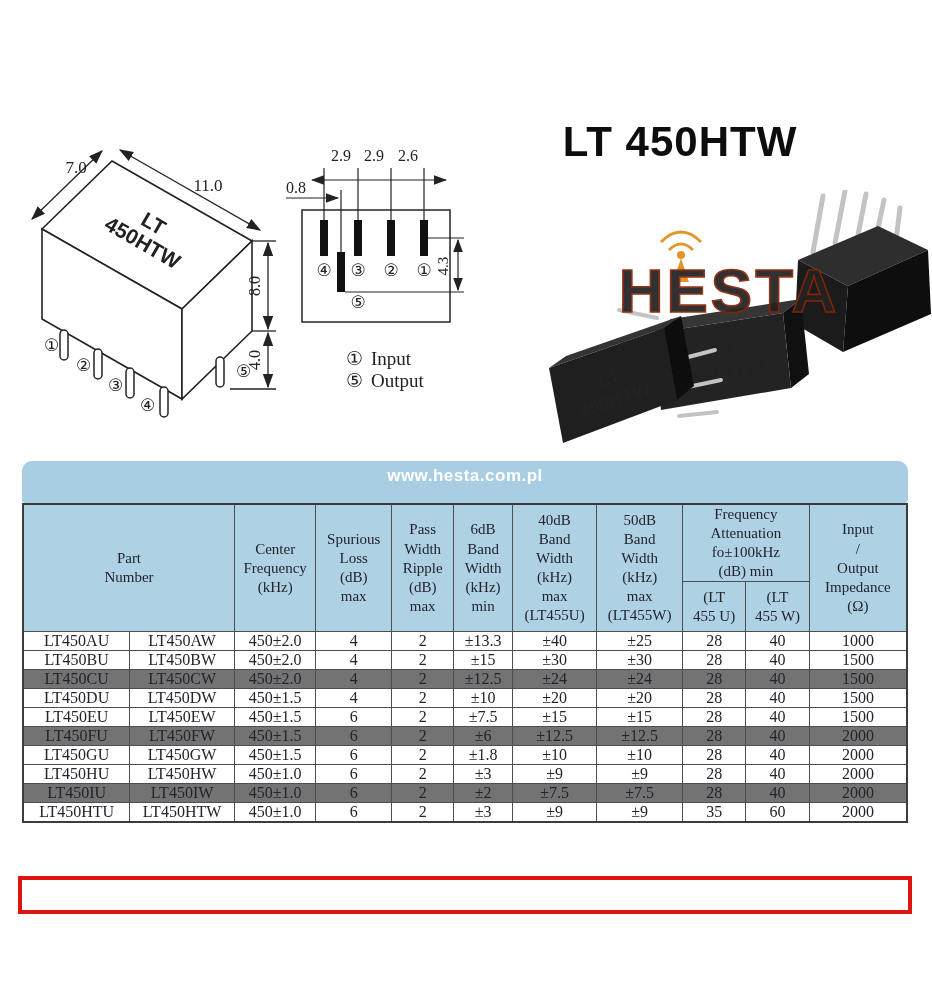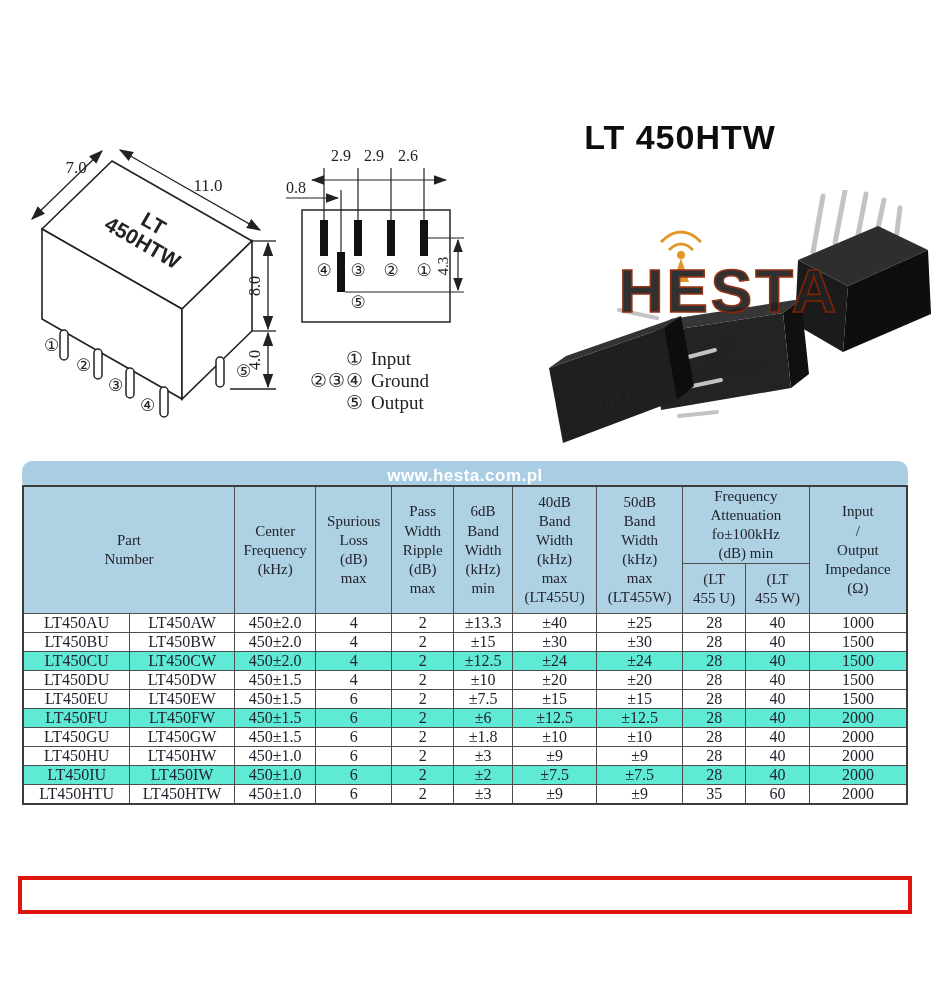--- a/index.html
+++ b/index.html
@@ -10,48 +10,48 @@
   
   .iso-svg{position:absolute;left:30px;top:143px;}
   .pin-svg{position:absolute;left:278px;top:146px;}
   .legend{position:absolute;left:278px;top:348px;width:190px;font-size:19px;color:#222;}
   .legend-row{display:flex;align-items:baseline;line-height:22px;}
   .legend-pins{width:86px;text-align:right;letter-spacing:1px;}
   .legend-label{margin-left:7px;}
   .main-title{
     position:absolute;left:540px;top:118px;width:280px;text-align:center;
     font-family:"Liberation Sans","DejaVu Sans",sans-serif;font-weight:bold;
-    font-size:34px;color:#0d0d0d;letter-spacing:1px;
+    font-size:42px;color:#0d0d0d;letter-spacing:1px;
   }
   .photo-svg{position:absolute;left:533px;top:190px;}
   svg text{font-family:"Liberation Serif","DejaVu Serif","DejaVu Sans",serif;fill:#222;}
   svg .sans{font-family:"Liberation Sans","DejaVu Sans",sans-serif;}
   
   .table-wrap{position:absolute;left:22px;top:461px;width:886px;}
   .url-bar{
-    height:24px;border-radius:10px 10px 3px 3px;background:#a9cee3;
+    height:42px;border-radius:10px 10px 3px 3px;background:#a9cee3;
     text-align:center;line-height:29px;color:#ffffff;font-weight:bold;
     font-family:"Liberation Sans","DejaVu Sans",sans-serif;font-size:17px;letter-spacing:.5px;
   }
   table.spec{
     border-collapse:collapse;width:886px;table-layout:fixed;
     font-size:16px;color:#23232e;
   }
   table.spec th,table.spec td{
     border:1px solid #4e4e4e;text-align:center;vertical-align:middle;padding:0 2px;
   }
   table.spec{border:2px solid #3c3c3c;}
   table.spec th{
     background:#aed2e4;font-weight:normal;font-size:15px;line-height:1.27;
     white-space:pre-line;
   }
   tr.h1{height:77px;}
   tr.h2{height:50px;}
   table.spec tbody tr{height:18px;}
-  table.spec tbody tr.cream td{background:#5eead4;}
+  table.spec tbody tr.cream td{background:#737373;}
   .hl-box{
     position:absolute;border:4px solid #de1410;box-sizing:border-box;
     pointer-events:none;z-index:6;background:transparent;
   }
 </style>
 </head>
 <body>
 
 <svg class="iso-svg" width="256" height="300" viewBox="0 0 256 300">
   <defs>
@@ -134,24 +134,20 @@
   <text x="96" y="15" font-size="16" text-anchor="middle">2.9</text>
   <text x="130" y="15" font-size="16" text-anchor="middle">2.6</text>
   <text x="18" y="47" font-size="16" text-anchor="middle">0.8</text>
   <text x="170" y="120" font-size="15" text-anchor="middle" transform="rotate(-90 170 120)">4.3</text>
 </svg>
 
 <div class="legend">
   <div class="legend-row">
     <span class="legend-pins">①</span>
     <span class="legend-label">Input</span>
-  </div>
-  <div class="legend-row">
-    <span class="legend-pins">②③④</span>
-    <span class="legend-label">Ground</span>
   </div>
   <div class="legend-row">
     <span class="legend-pins">⑤</span>
     <span class="legend-label">Output</span>
   </div>
 </div>
 
 <div class="main-title">LT 450HTW</div>
 
 <svg class="photo-svg" width="399" height="260" viewBox="0 0 399 260">

